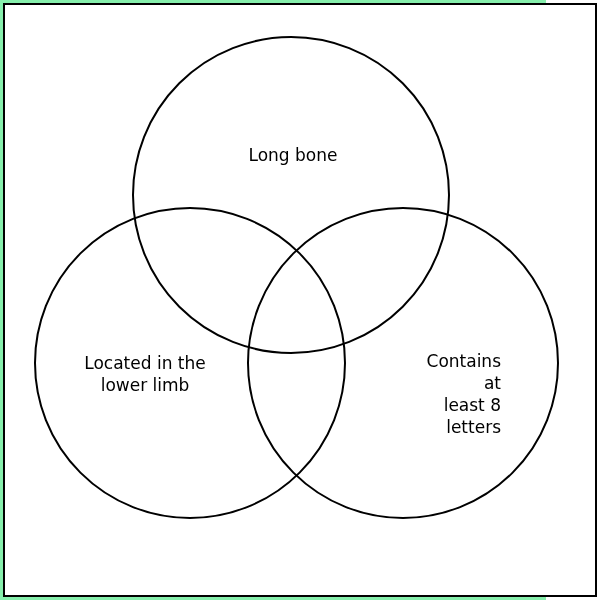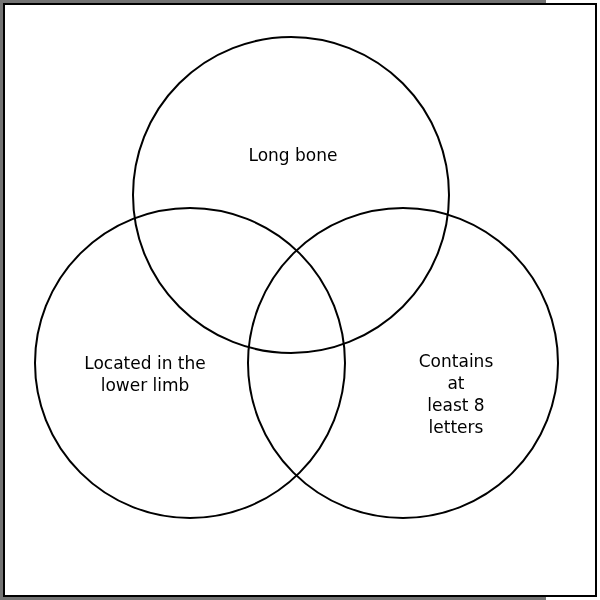--- a/index.html
+++ b/index.html
@@ -10,21 +10,21 @@
   body {
     width: 600px;
     height: 600px;
     overflow: hidden;
     font-family: "DejaVu Sans", sans-serif;
   }
   #venn-page {
     position: relative;
     width: 546px;
     height: 600px;
-    background: #737373;
+    background: #86efac;
   }
   #venn-frame {
     position: absolute;
     left: 3px;
     top: 3px;
     width: 594px;
     height: 594px;
     border: 2px solid #000000;
     box-sizing: border-box;
     background: #ffffff;
@@ -57,20 +57,21 @@
     left: 293px;
     top: 155px;
   }
   #label-left {
     left: 145px;
     top: 374px;
   }
   #label-right {
     left: 456px;
     top: 394px;
+    text-align: right;
   }
 </style>
 </head>
 <body>
 
 <div id="venn-page">
 
   <div id="venn-frame"></div>
 
   <svg id="venn-svg" viewBox="0 0 600 600" xmlns="http://www.w3.org/2000/svg">

